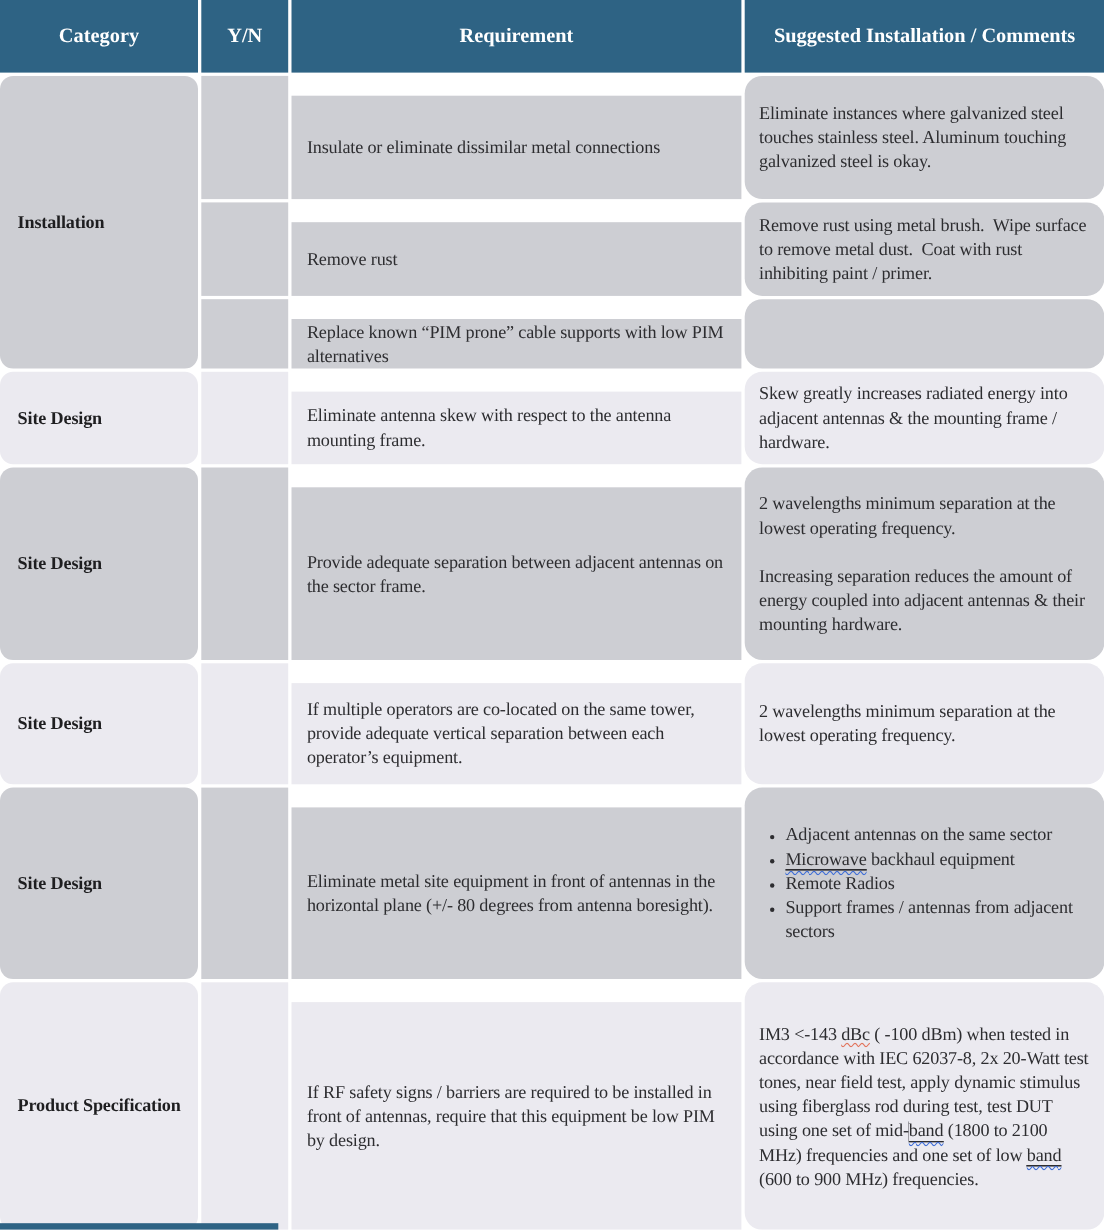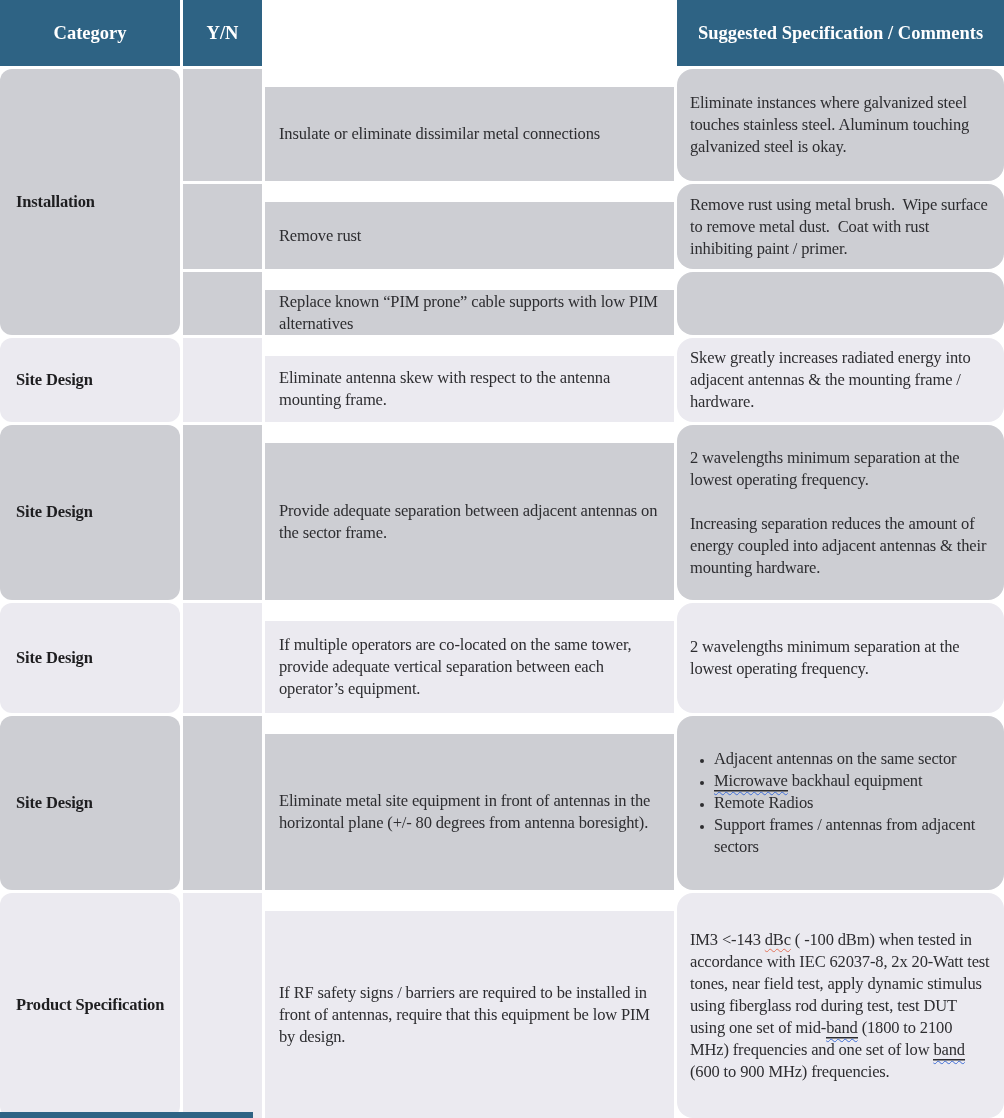--- a/index.html
+++ b/index.html
@@ -48,21 +48,22 @@
   .bottom-bar{position:absolute;left:0;bottom:0;width:253px;height:6px;background:#2e6384;}
 </style>
 </head>
 <body>
 
 <div class="page">
   <div class="tbl">
 
     <div class="cell hdr c1">Category</div>
     <div class="cell hdr c2">Y/N</div>
-    <div class="cell hdr c4">Suggested Specification / Comments</div>
+    <div class="cell hdr c3">Requirement</div>
+    <div class="cell hdr c4">Suggested Installation / Comments</div>
 
     <div class="cell cat gray c1 span3">
       <span>Installation</span>
     </div>
 
     <div class="cell gray c2"></div>
     <div class="cell req gray c3">
       <div class="txt">Insulate or eliminate dissimilar metal connections</div>
     </div>
     <div class="cell com gray c4">

